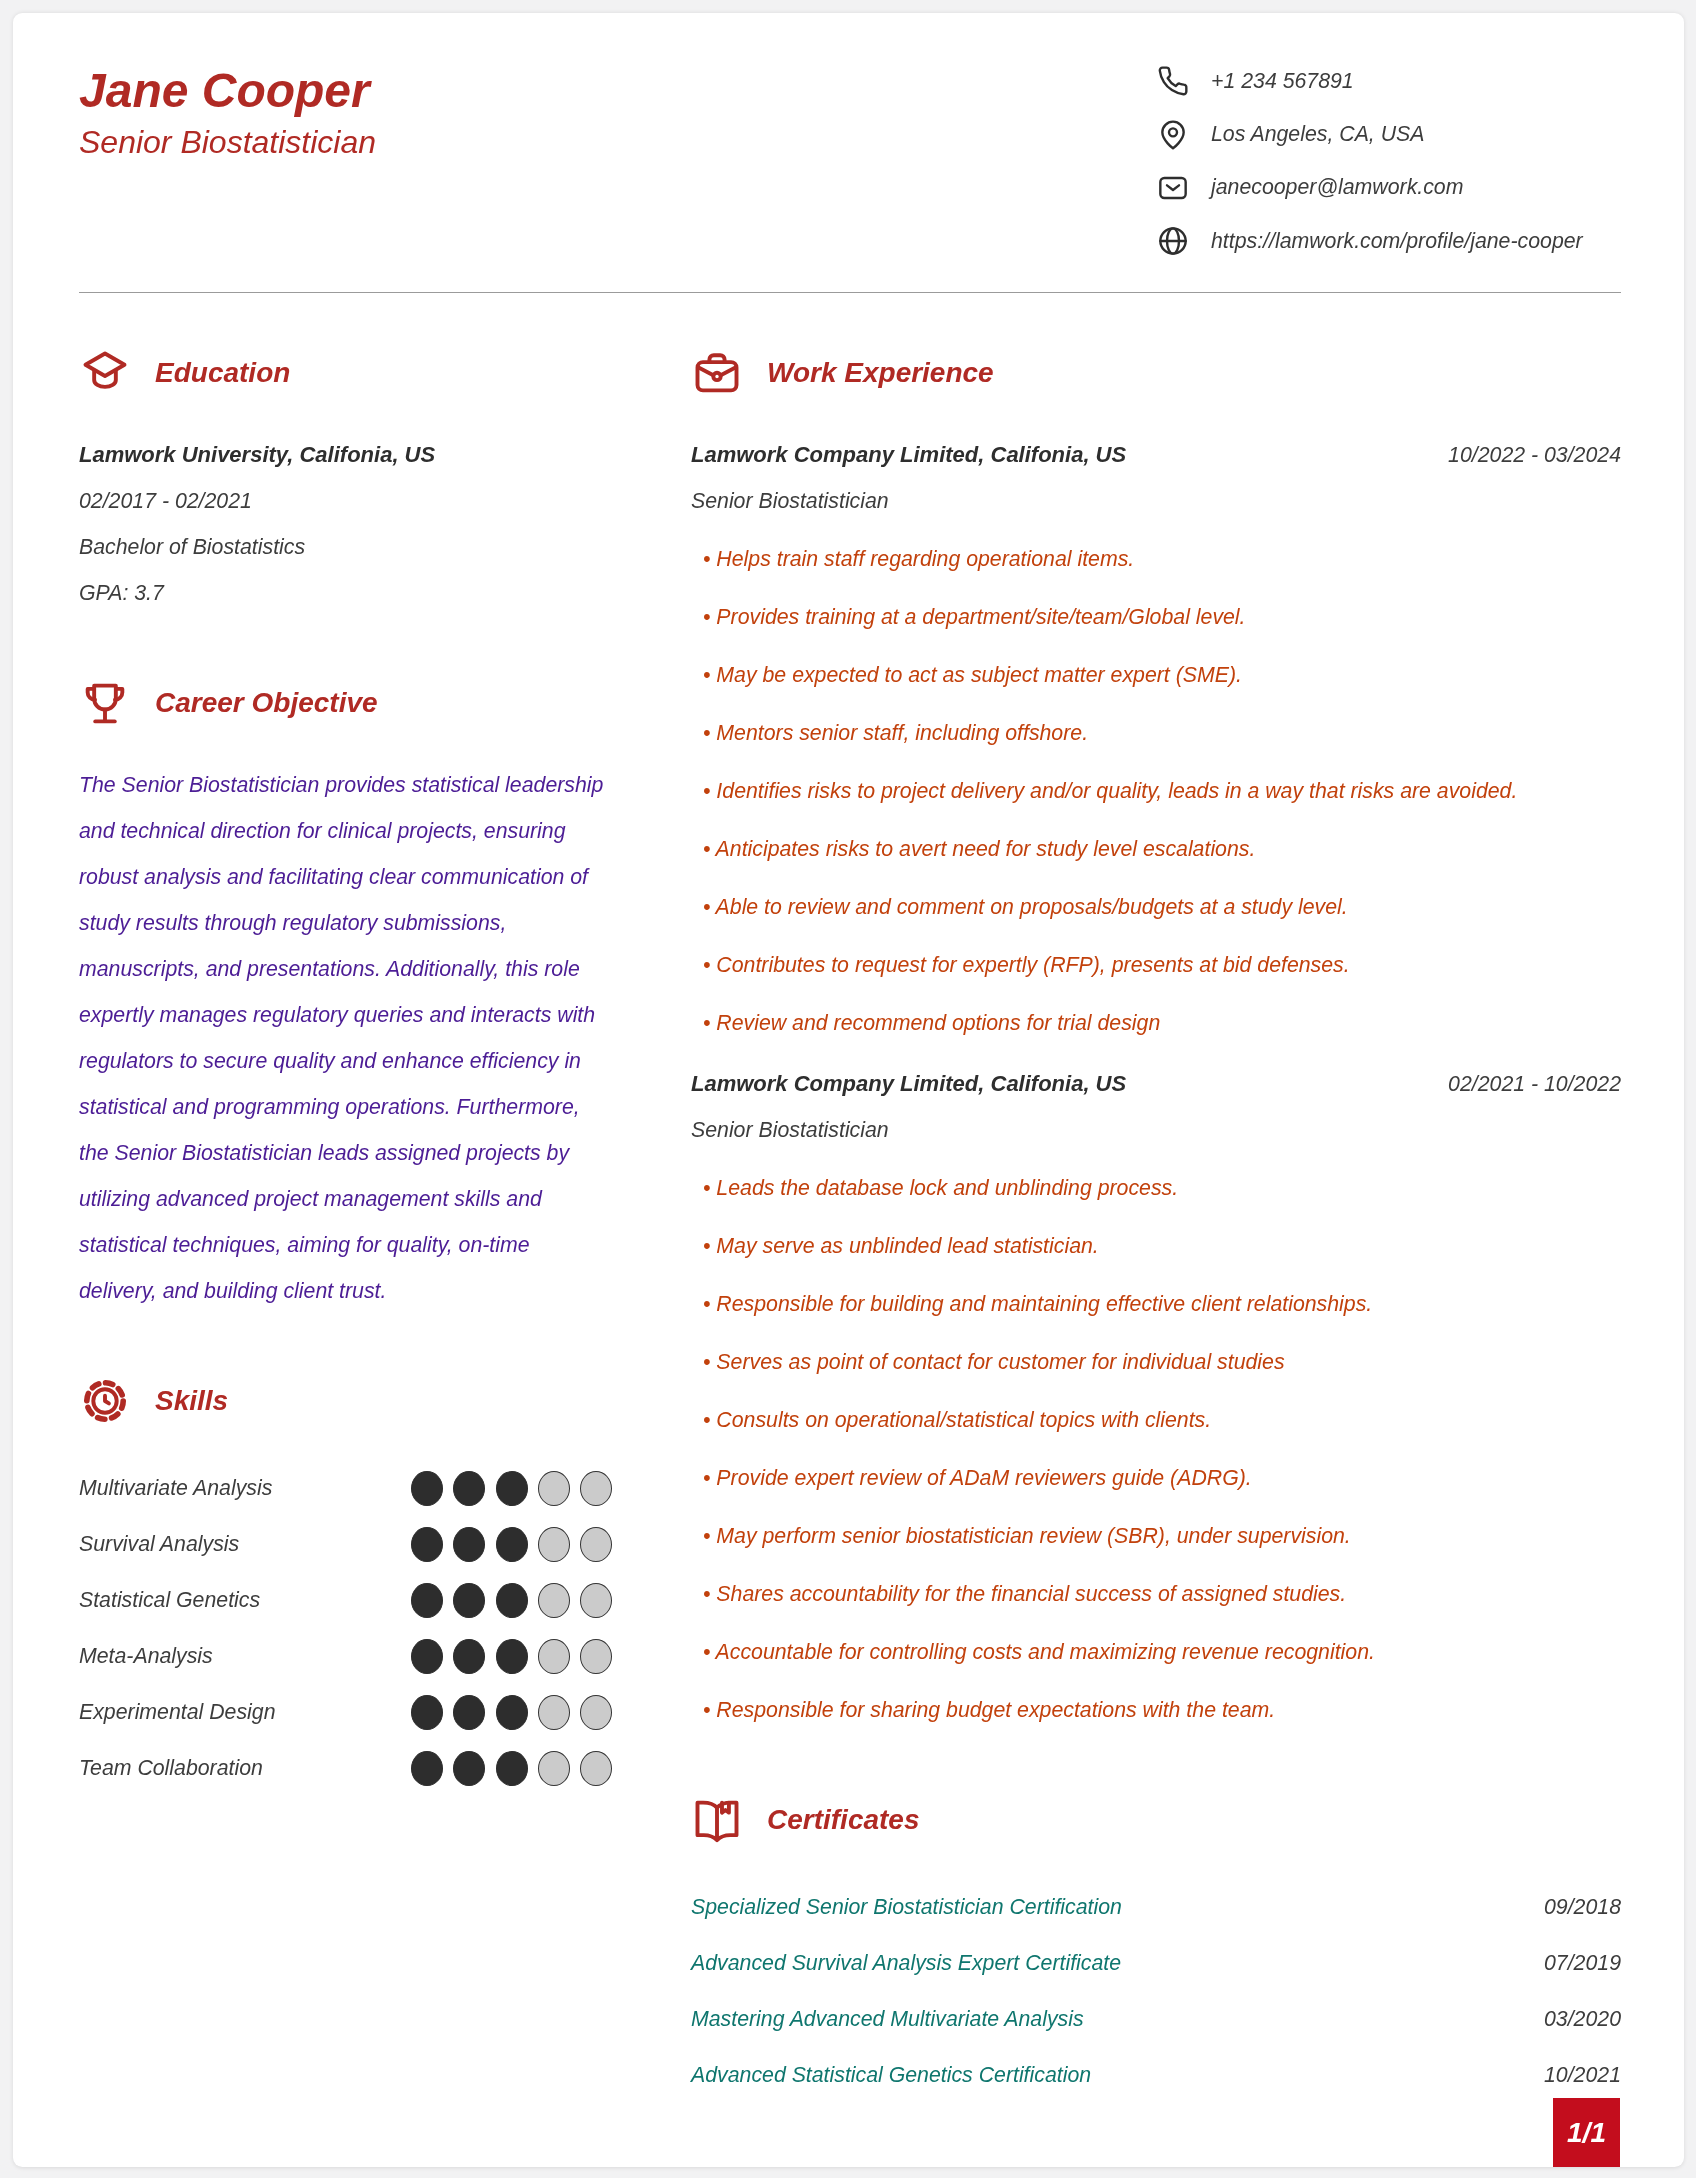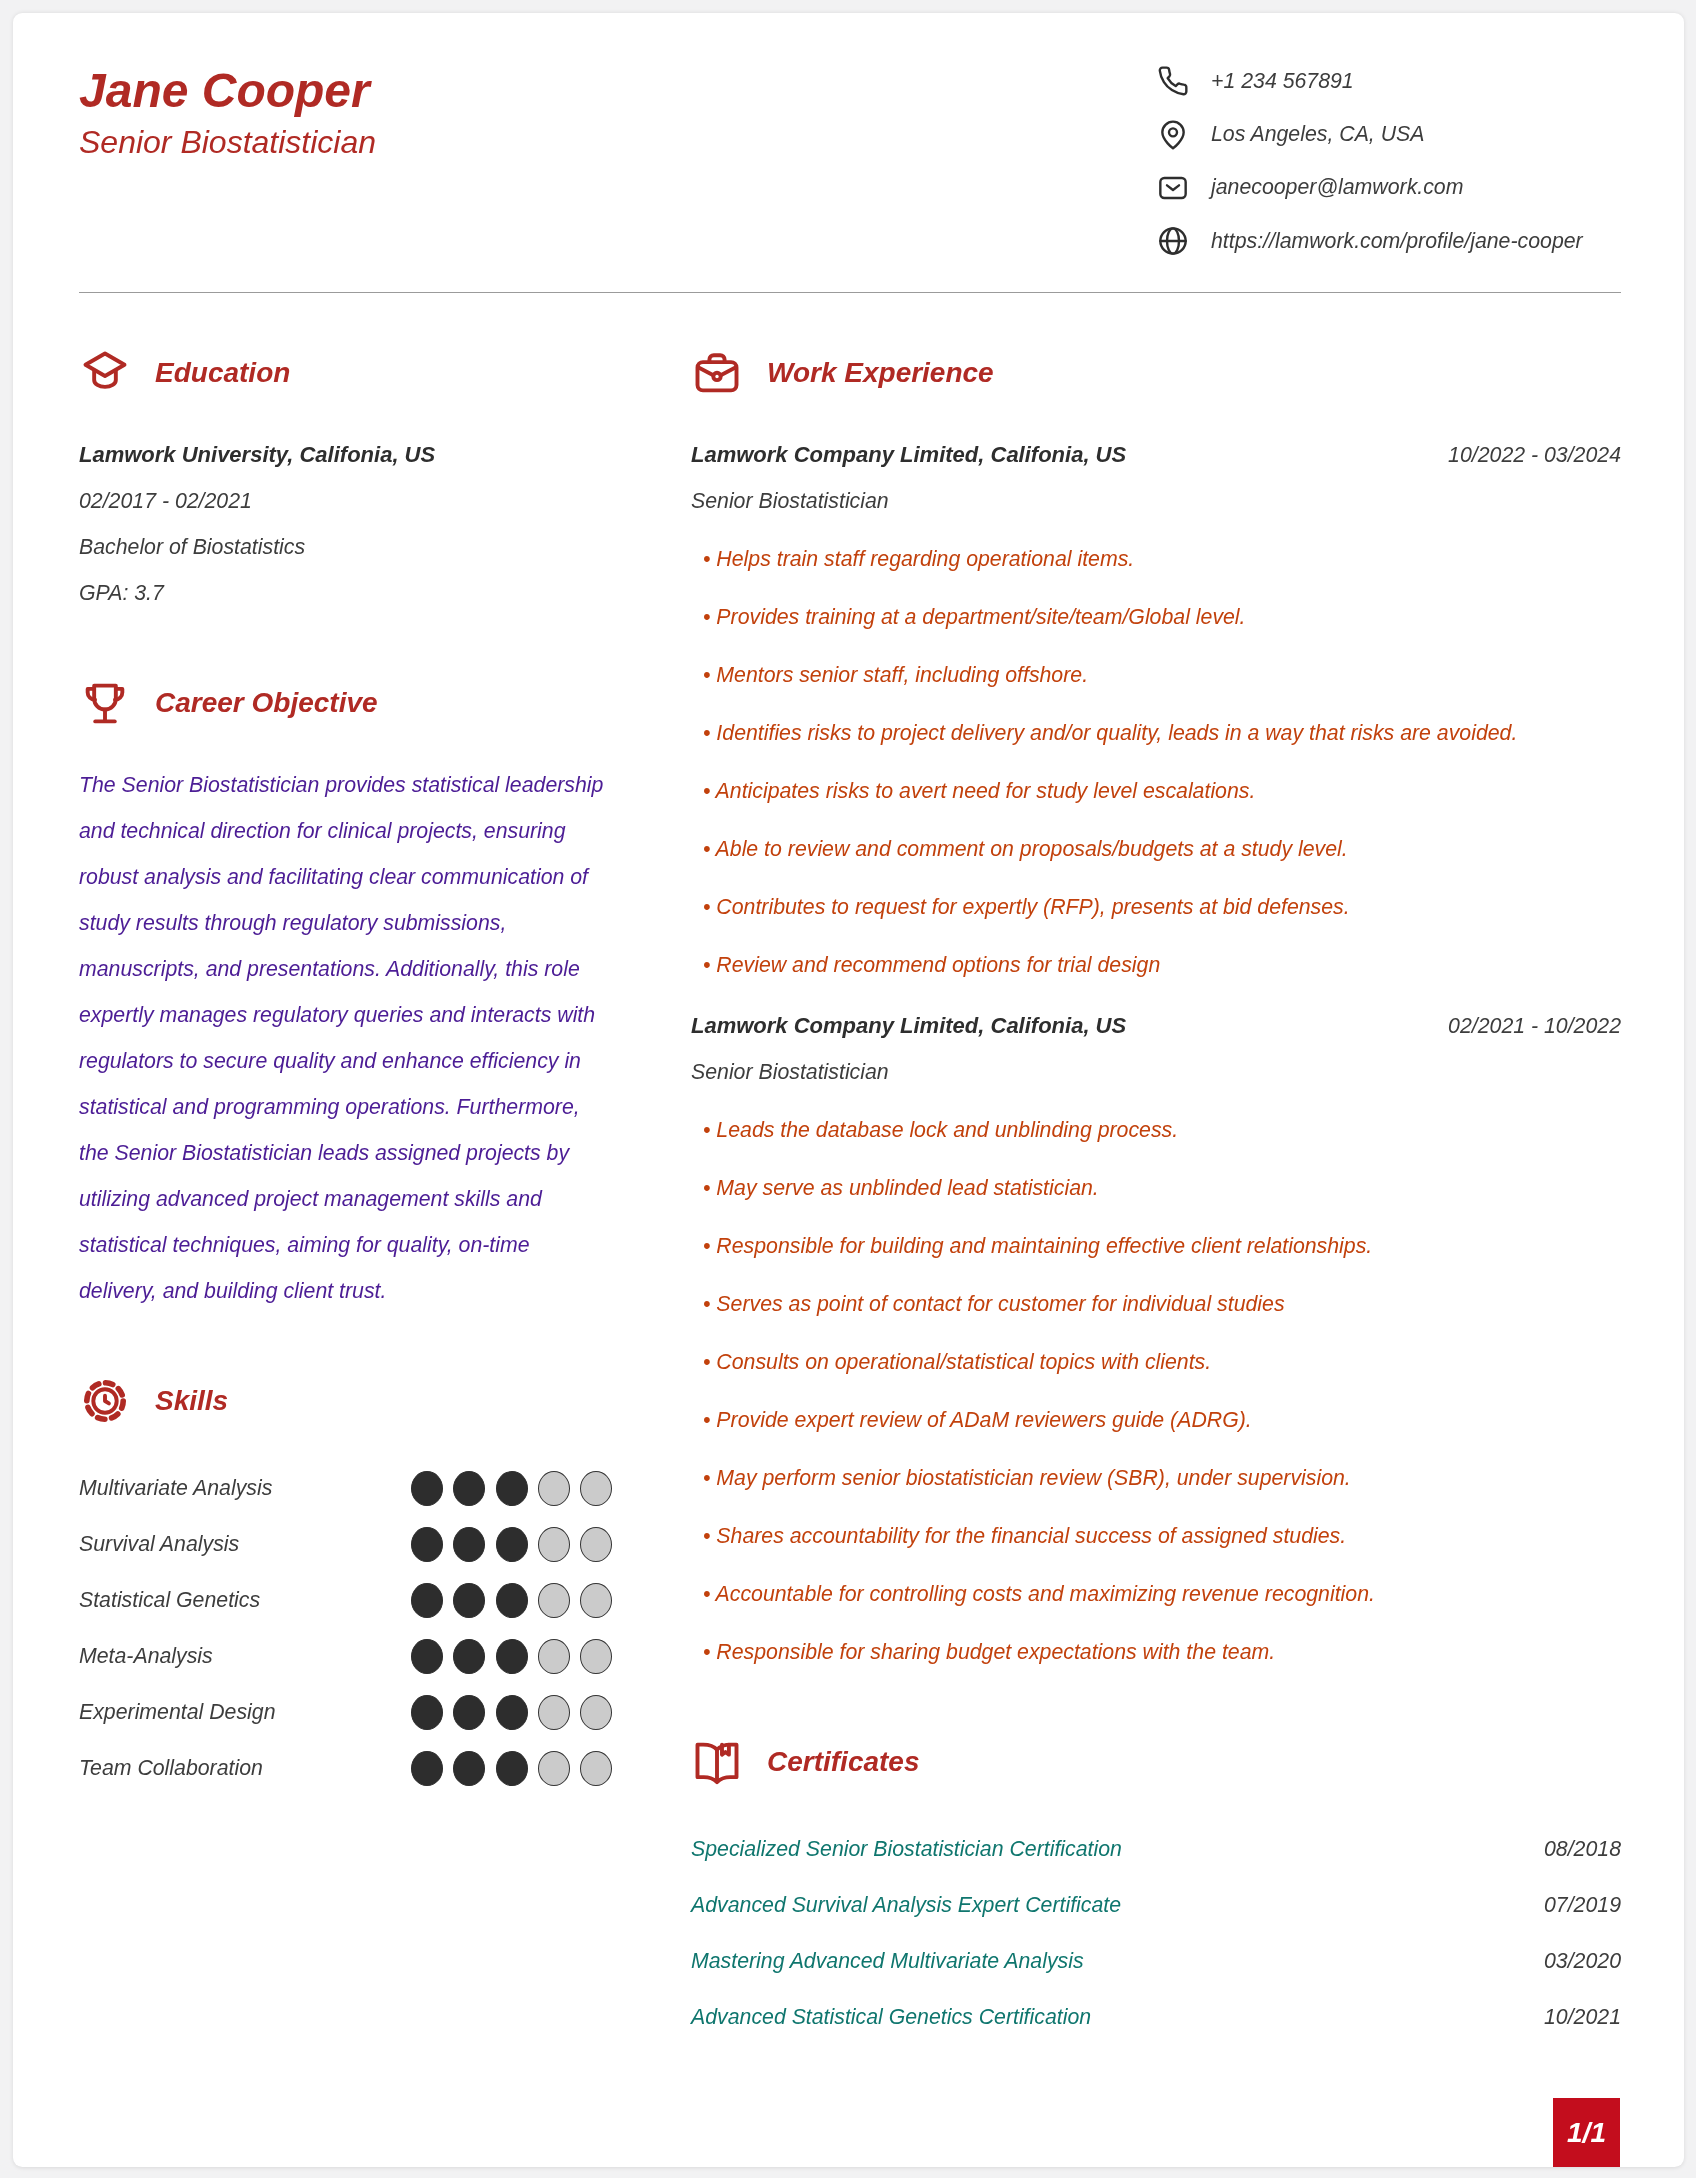--- a/index.html
+++ b/index.html
@@ -245,20 +245,21 @@
         </div>
         <div id="jobs-list">
             <div class="job">
               <div class="job-head">
                 <p class="job-co">Lamwork Company Limited, Califonia, US</p>
                 <span class="job-dates">10/2022 - 03/2024</span>
               </div>
               <p class="job-role">Senior Biostatistician</p>
               <p class="bullet">• Helps train staff regarding operational items.</p>
               <p class="bullet">• Provides training at a department/site/team/Global level.</p>
+              <p class="bullet">• May be expected to act as subject matter expert (SME).</p>
               <p class="bullet">• Mentors senior staff, including offshore.</p>
               <p class="bullet">• Identifies risks to project delivery and/or quality, leads in a way that risks are avoided.</p>
               <p class="bullet">• Anticipates risks to avert need for study level escalations.</p>
               <p class="bullet">• Able to review and comment on proposals/budgets at a study level.</p>
               <p class="bullet">• Contributes to request for expertly (RFP), presents at bid defenses.</p>
               <p class="bullet">• Review and recommend options for trial design</p>
             </div>
             <div class="job">
               <div class="job-head">
                 <p class="job-co">Lamwork Company Limited, Califonia, US</p>
@@ -286,21 +287,21 @@
                 <path d="M12 6.3C10.6 4.7 8.5 4 5.6 4H3v15h2.9c2.6 0 4.6.8 6.1 2.3 1.5-1.5 3.5-2.3 6.1-2.3H21V4h-2.6c-2.9 0-5 .7-6.4 2.3z"></path>
                 <line x1="12" y1="6.3" x2="12" y2="21"></line>
                 <path d="M17.5 4v4.6l-1.6-1.2-1.6 1.2V4"></path>
               </svg>
             </span>
           <h3 class="sec-title">Certificates</h3>
         </div>
         <div id="certs-list">
             <div class="cert-row">
               <span class="cert-name">Specialized Senior Biostatistician Certification</span>
-              <span class="cert-date">08/2018</span>
+              <span class="cert-date">09/2018</span>
             </div>
             <div class="cert-row">
               <span class="cert-name">Advanced Survival Analysis Expert Certificate</span>
               <span class="cert-date">07/2019</span>
             </div>
             <div class="cert-row">
               <span class="cert-name">Mastering Advanced Multivariate Analysis</span>
               <span class="cert-date">03/2020</span>
             </div>
             <div class="cert-row">

